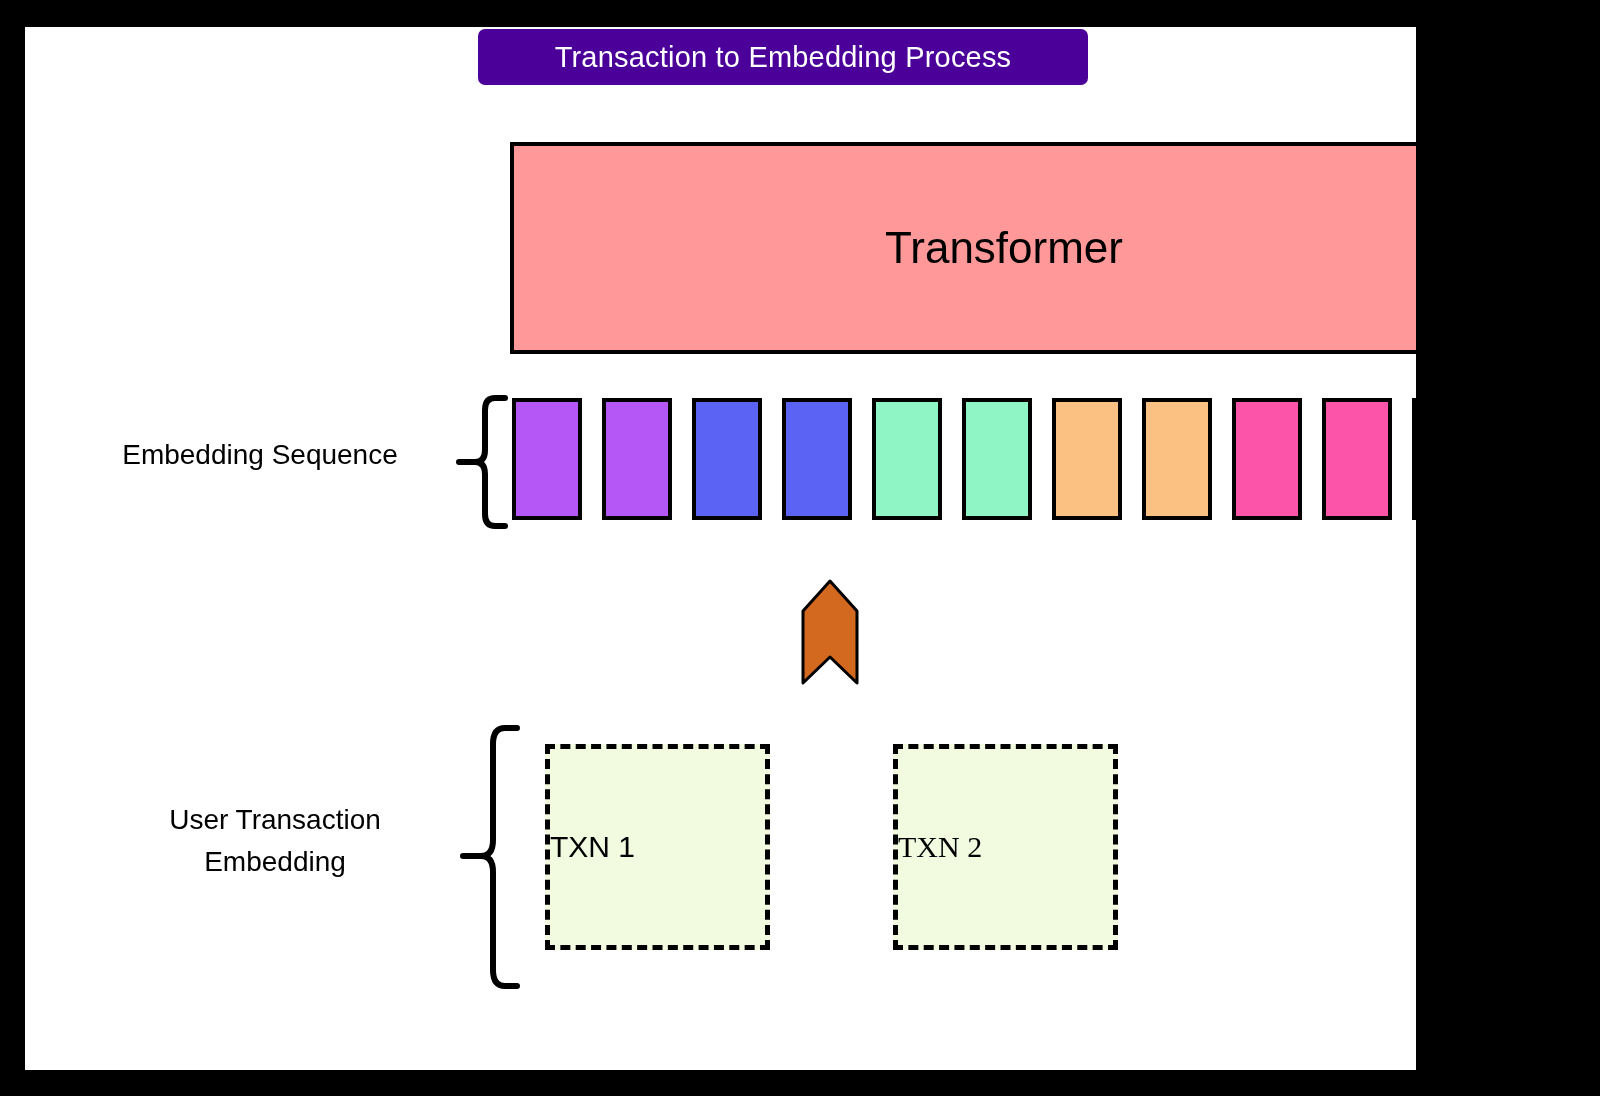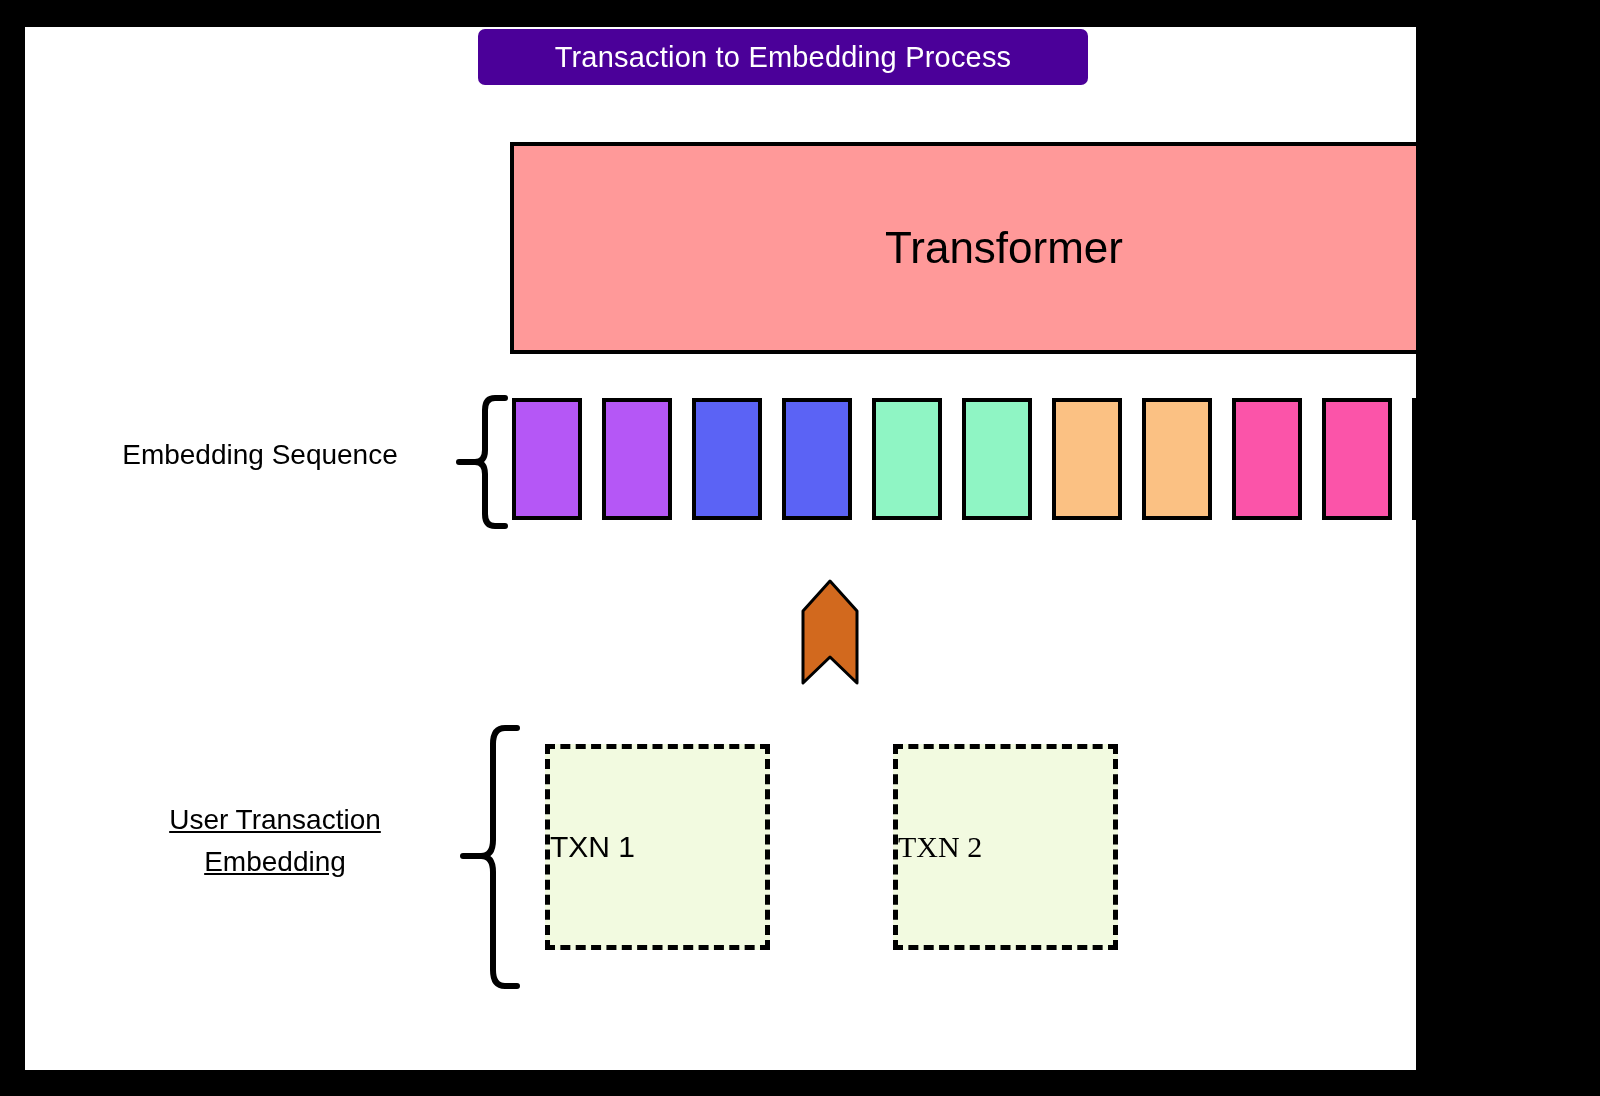--- a/index.html
+++ b/index.html
@@ -112,21 +112,20 @@
 
   #txn-label {
     position: absolute;
     left: 80px;
     top: 772px;
     width: 340px;
     text-align: center;
     font-size: 28px;
     line-height: 42px;
     color: #000000;
-    text-decoration: underline;
   }
   #txn-brace {
     position: absolute;
     left: 432px;
     top: 695px;
   }
 </style>
 </head>
 <body>
 

